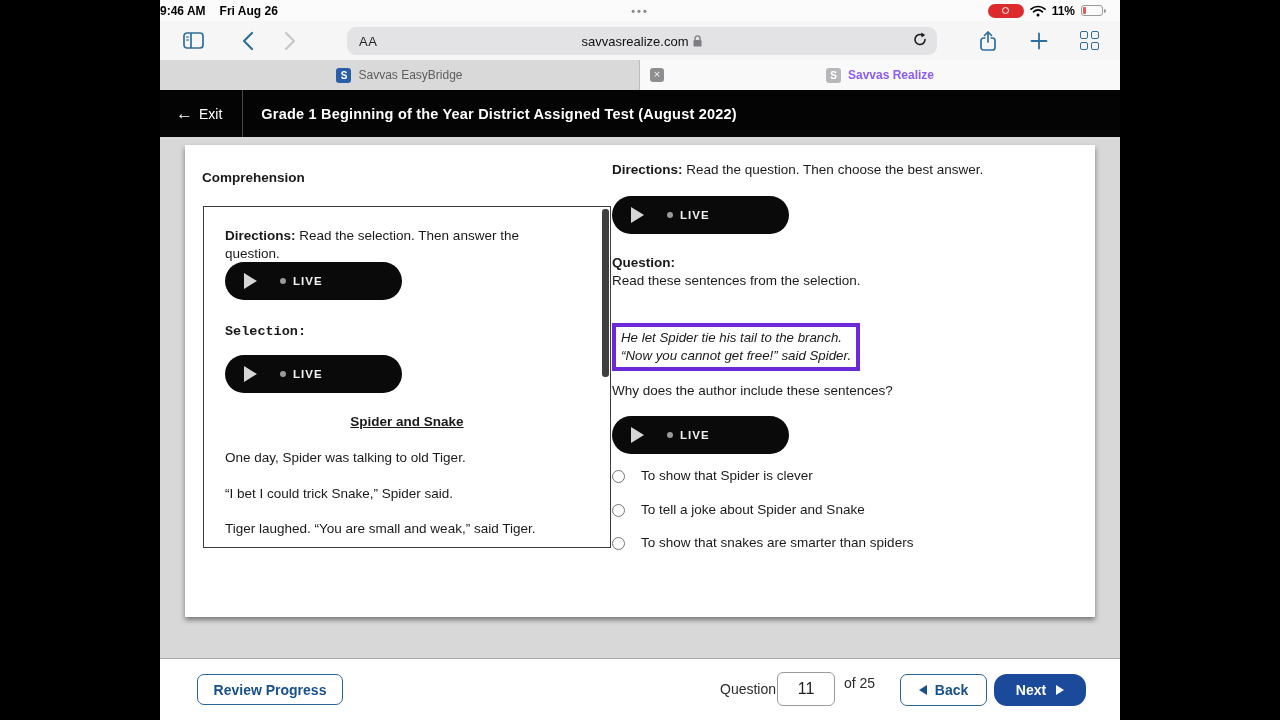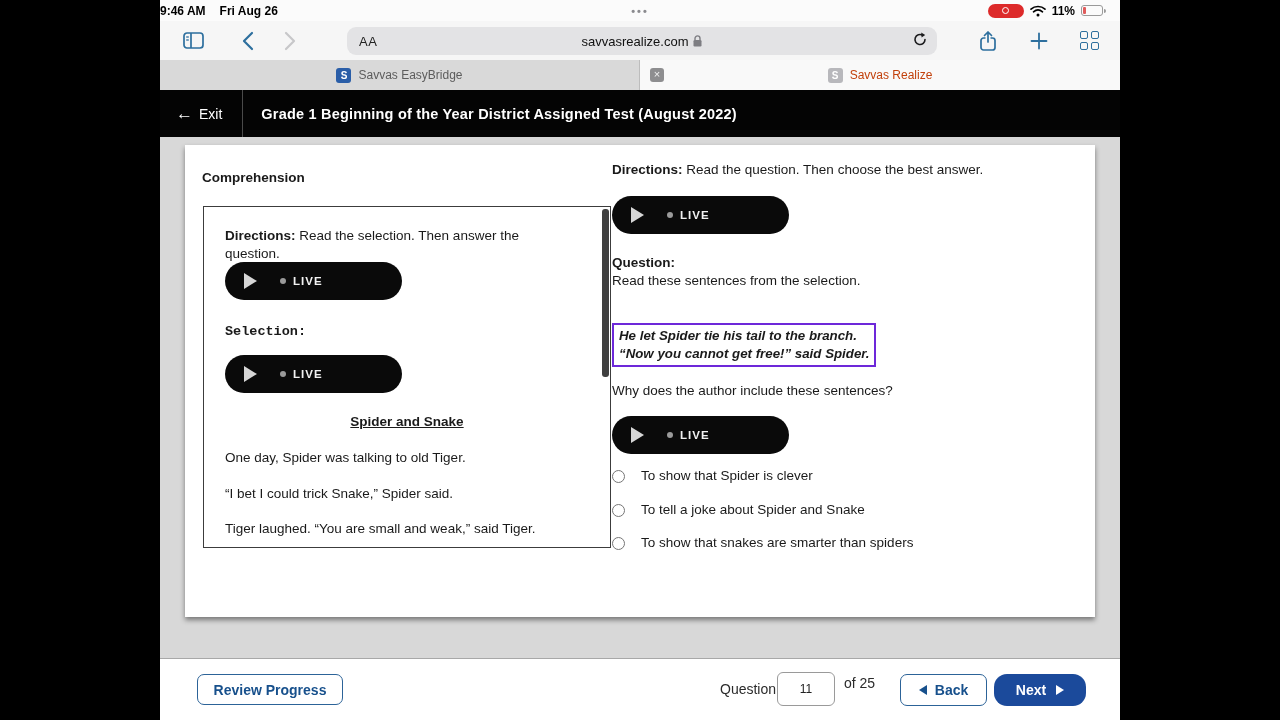--- a/index.html
+++ b/index.html
@@ -33,21 +33,21 @@
   .grid-icon { display: grid; grid-template-columns: 8px 8px; grid-template-rows: 8px 8px; gap: 3px; }
   .grid-icon span { border: 1.8px solid #2d6f9e; border-radius: 2px; }
 
   
   .tab-bar { position: absolute; left: 0; top: 60px; width: 960px; height: 30px; display: flex; }
   .tab { height: 30px; display: flex; align-items: center; justify-content: center; gap: 7px; position: relative; }
   .tab-inactive { width: 480px; background: #d9d9d9; border-right: 1px solid #bdbdbd; }
   .tab-active { width: 480px; background: #f9f9f9; }
   .tab-label { font-size: 12px; }
   .tab-inactive .tab-label { color: #5c5c5c; }
-  .tab-active .tab-label { color: #c2410c; font-weight: normal; text-align: center; }
+  .tab-active .tab-label { color: #8b5cf6; font-weight: bold; text-align: center; }
   .favicon { width: 15px; height: 15px; border-radius: 3px; color: #fff; font-size: 10px; font-weight: bold;
     display: flex; align-items: center; justify-content: center; }
   .favicon-blue { background: #2a5ea8; }
   .favicon-gray { background: #b8b8bc; }
   .tab-close { position: absolute; left: 10px; top: 8px; width: 14px; height: 14px; border-radius: 3px; background: #8e8e90;
     color: #f2f2f2; font-size: 11px; line-height: 13px; text-align: center; }
 
   
   .test-header { position: absolute; left: 0; top: 90px; width: 960px; height: 47px; background: #040404;
     display: flex; align-items: center; color: #fff; }
@@ -65,36 +65,36 @@
   .sel-box { position: absolute; left: 18px; top: 61px; width: 408px; height: 342px; border: 1.5px solid #3c3c3c; background: #fff; }
   .scroll-thumb { position: absolute; right: 1px; top: 2px; width: 7px; height: 168px; background: #3f3f3f; border-radius: 3px; }
 
   .live-btn { position: absolute; width: 177px; height: 38px; background: #0a0a0a; border-radius: 19px;
     display: flex; align-items: center; cursor: pointer; }
   .play-tri { width: 0; height: 0; border-left: 13px solid #d6d6d6; border-top: 8px solid transparent;
     border-bottom: 8px solid transparent; margin-left: 19px; }
   .live-dot { width: 6px; height: 6px; border-radius: 50%; background: #9a9a9a; margin-left: 23px; }
   .live-label { color: #f2f2f2; font-size: 11.5px; font-weight: bold; letter-spacing: 1px; margin-left: 7px; }
 
-  .quote-box { position: absolute; border: 2px solid #6d28d9; padding: 2px 5px; font-weight: bold; }
+  .quote-box { position: absolute; border: 4px solid #6d28d9; padding: 2px 5px; }
   .quote-line { font-size: 13.3px; font-style: italic; color: #1a1a1a; line-height: 18px; white-space: nowrap; }
 
   .radio-row { position: absolute; display: flex; align-items: center; gap: 16px; }
   .radio { width: 13px; height: 13px; border: 1.5px solid #767676; border-radius: 50%; background: #fff; flex: none; }
 
   
   .footer { position: absolute; left: 0; top: 658px; width: 960px; height: 62px; background: #fff; border-top: 1px solid #a8a8a8; }
   .btn-outline { background: #fff; border: 1.5px solid #2c6398; border-radius: 7px; color: #17508c;
     font-weight: bold; font-size: 14px; display: flex; align-items: center; justify-content: center; gap: 8px; cursor: pointer; }
   .btn-filled { background: #1b4a9b; border: none; border-radius: 13px; color: #fff; font-weight: bold; font-size: 14px;
     display: flex; align-items: center; justify-content: center; gap: 10px; cursor: pointer; }
   .tri-left { width: 0; height: 0; border-right: 8px solid #17508c; border-top: 5px solid transparent; border-bottom: 5px solid transparent; }
   .tri-right { width: 0; height: 0; border-left: 8px solid #fff; border-top: 5px solid transparent; border-bottom: 5px solid transparent; }
   .q-num-box { position: absolute; left: 617px; top: 13px; width: 58px; height: 34px; border: 1px solid #9a9a9a; border-radius: 6px;
-    display: flex; align-items: center; justify-content: center; font-size: 12px; color: #222; background: #fff; }
+    display: flex; align-items: center; justify-content: center; font-size: 16px; color: #222; background: #fff; }
   .footer-label { font-size: 14px; color: #2b2b2b; }
 </style>
 </head>
 <body>
 
 <div class="screen">
   <div class="viewport">
 
     <div class="status-bar">
       <div class="status-left">

